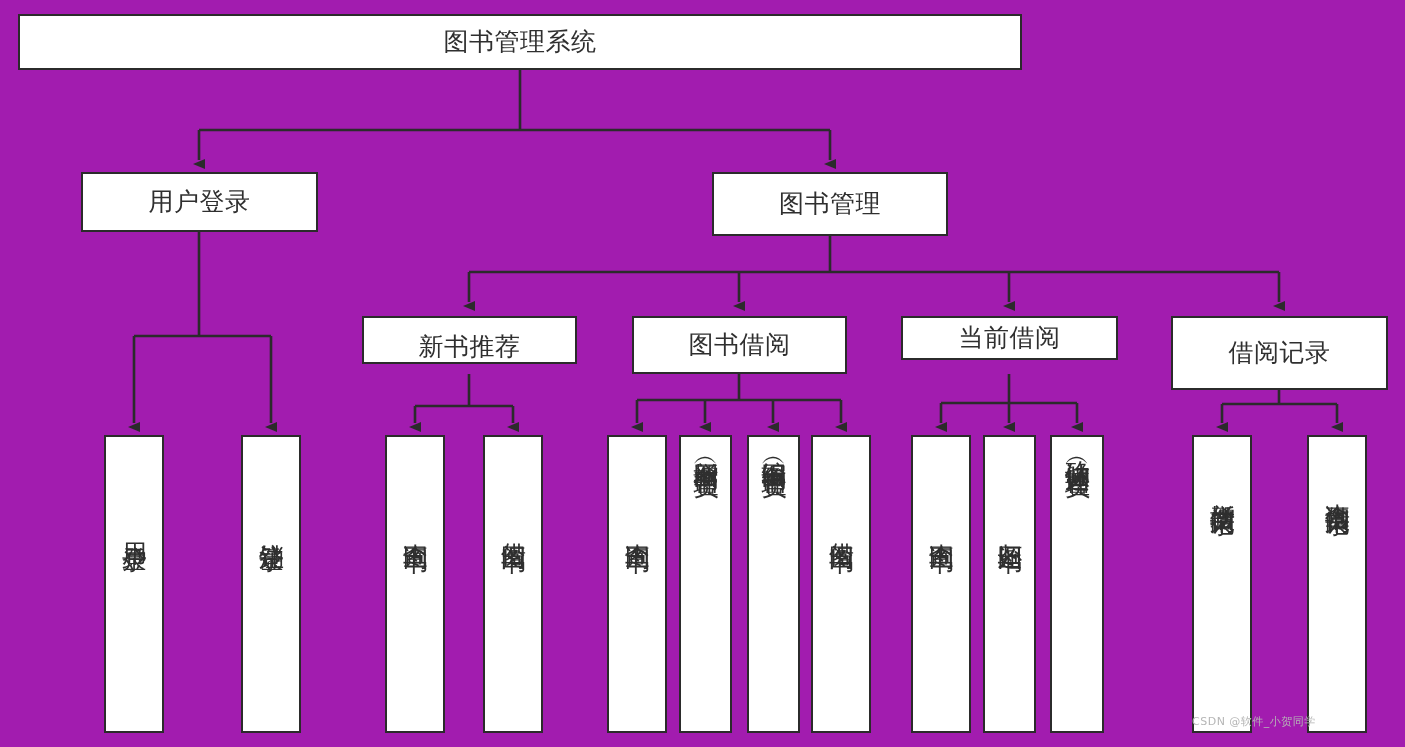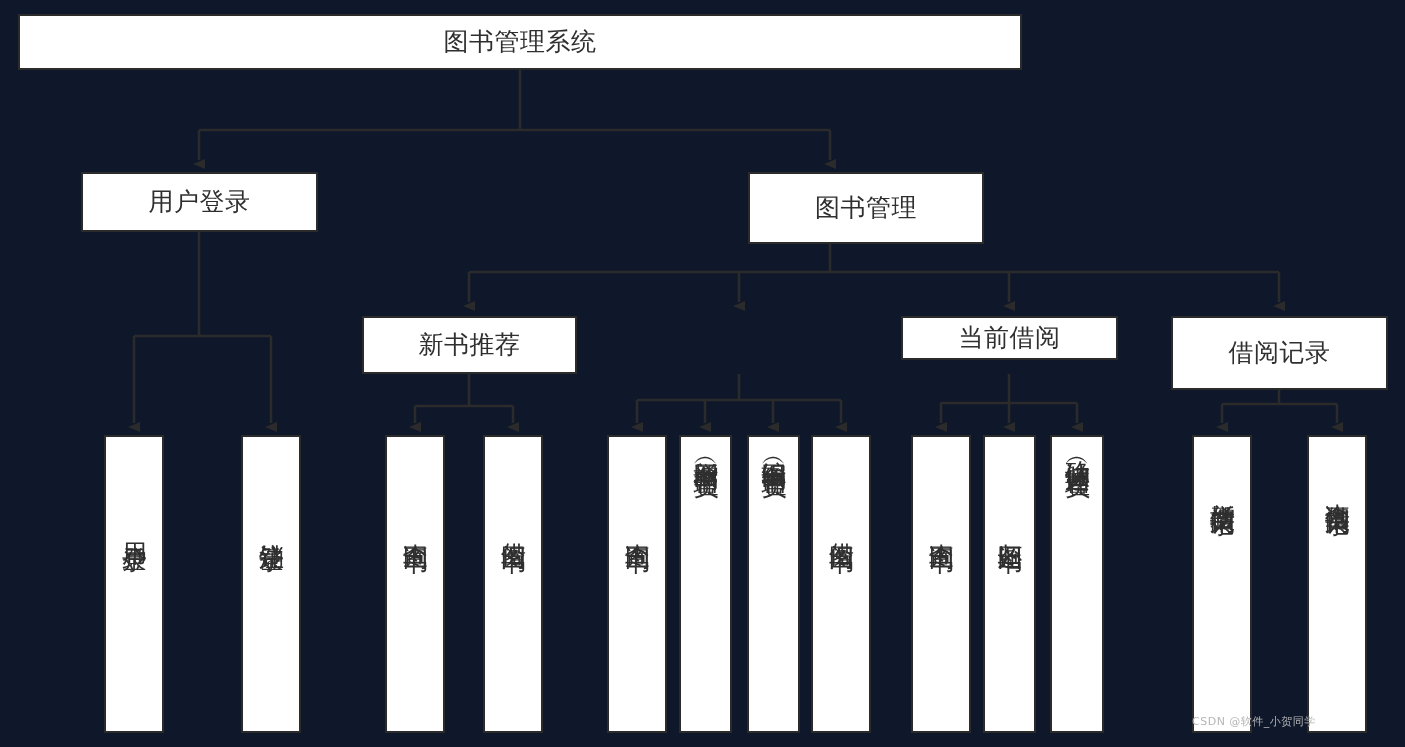--- a/index.html
+++ b/index.html
@@ -10,21 +10,21 @@
   body {
     width: 1405px;
     height: 747px;
     font-family: "DejaVu Sans", "Liberation Sans", sans-serif;
     overflow: hidden;
   }
   #diagram-root {
     position: relative;
     width: 1405px;
     height: 747px;
-    background: #0f172a;
+    background: #a21caf;
   }
   svg.connectors {
     position: absolute;
     left: 0;
     top: 0;
     width: 1405px;
     height: 747px;
     pointer-events: none;
   }
   .node {
@@ -132,26 +132,29 @@
     </g>
   </svg>
 
   <div class="node horiz" style="left:18px; top:14px; width:1004px; height:56px;">
     <span class="node-label">图书管理系统</span>
   </div>
 
   <div class="node horiz" style="left:81px; top:172px; width:237px; height:60px;">
     <span class="node-label">用户登录</span>
   </div>
-  <div class="node horiz" style="left:712px; top:172px; width:236px; height:72px;margin-left:36px;">
+  <div class="node horiz" style="left:712px; top:172px; width:236px; height:64px;">
     <span class="node-label">图书管理</span>
   </div>
 
-  <div class="node horiz" style="left:362px; top:316px; width:215px; height:58px;">
+  <div class="node horiz" style="left:362px; top:316px; width:215px; height:48px;align-items:flex-end;">
     <span class="node-label">新书推荐</span>
+  </div>
+  <div class="node horiz" style="left:632px; top:316px; width:215px; height:58px;">
+    <span class="node-label">图书借阅</span>
   </div>
   <div class="node horiz" style="left:901px; top:316px; width:217px; height:44px;">
     <span class="node-label">当前借阅</span>
   </div>
   <div class="node horiz" style="left:1171px; top:316px; width:217px; height:74px;">
     <span class="node-label">借阅记录</span>
   </div>
 
   <div class="node vert pad-top" style="left:104px; top:435px; width:60px; height:298px;">
     <span class="node-label">用户登录</span>

